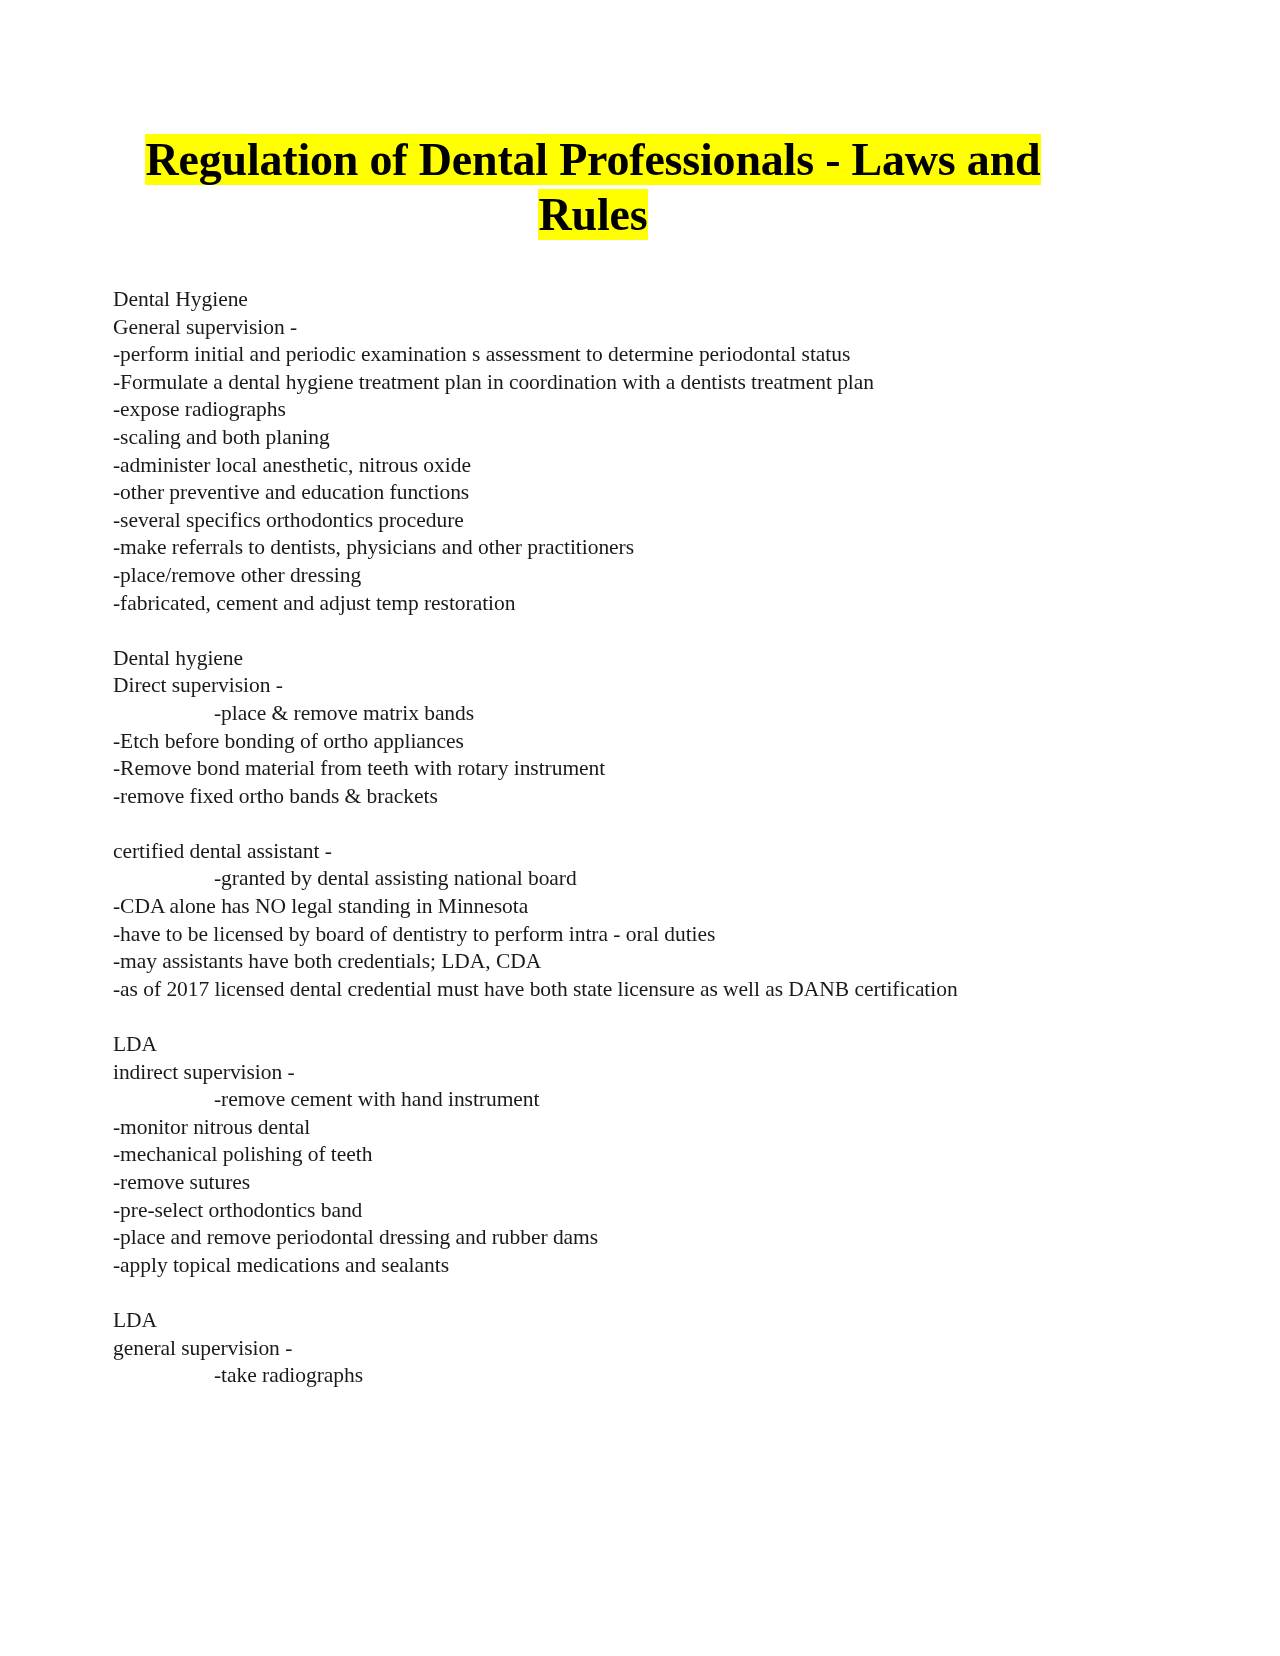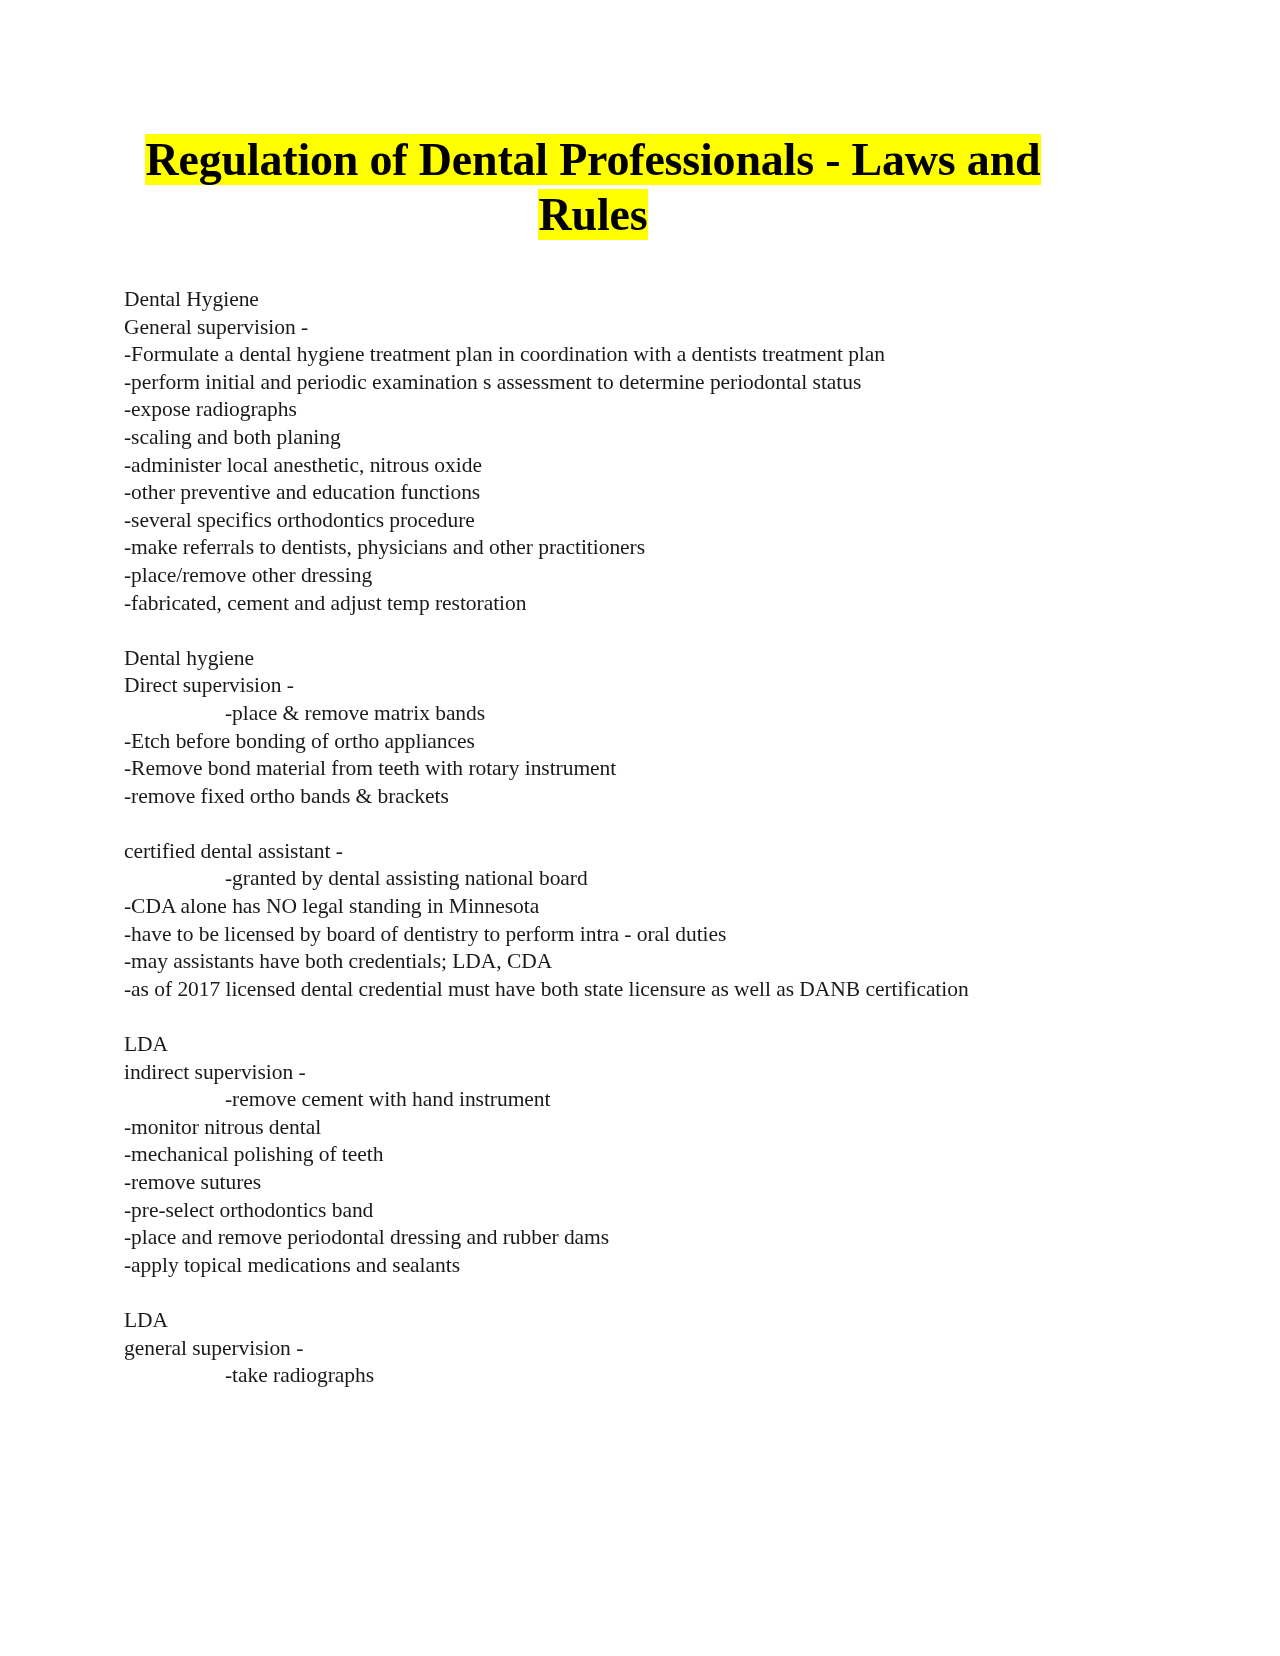--- a/index.html
+++ b/index.html
@@ -36,21 +36,21 @@
     margin: 0;
   }
   .doc-title .hl {
     background-color: #FFFF00;
     box-decoration-break: clone;
     -webkit-box-decoration-break: clone;
     padding: 0 1px;
   }
   .body-block {
     position: absolute;
-    left: 124px;
+    left: 113px;
     top: 286px;
     width: 1060px;
   }
   .line {
     font-size: 21.5px;
     line-height: 27.6px;
     white-space: pre;
     font-family: "Liberation Serif", "DejaVu Serif", serif;
     color: #1a1a1a;
     letter-spacing: -0.05px;
@@ -65,22 +65,22 @@
 </head>
 <body>
 
 <div class="page">
 
   <h1 class="doc-title"><span class="hl">Regulation of Dental Professionals - Laws and Rules</span></h1>
 
   <div class="body-block">
       <div class="line">Dental Hygiene</div>
       <div class="line">General supervision -</div>
+      <div class="line">-perform initial and periodic examination s assessment to determine periodontal status</div>
       <div class="line">-Formulate a dental hygiene treatment plan in coordination with a dentists treatment plan</div>
-      <div class="line">-perform initial and periodic examination s assessment to determine periodontal status</div>
       <div class="line">-expose radiographs</div>
       <div class="line">-scaling and both planing</div>
       <div class="line">-administer local anesthetic, nitrous oxide</div>
       <div class="line">-other preventive and education functions</div>
       <div class="line">-several specifics orthodontics procedure</div>
       <div class="line">-make referrals to dentists, physicians and other practitioners</div>
       <div class="line">-place/remove other dressing</div>
       <div class="line">-fabricated, cement and adjust temp restoration</div>
       <div class="line blank">&nbsp;</div>
       <div class="line">Dental hygiene</div>

